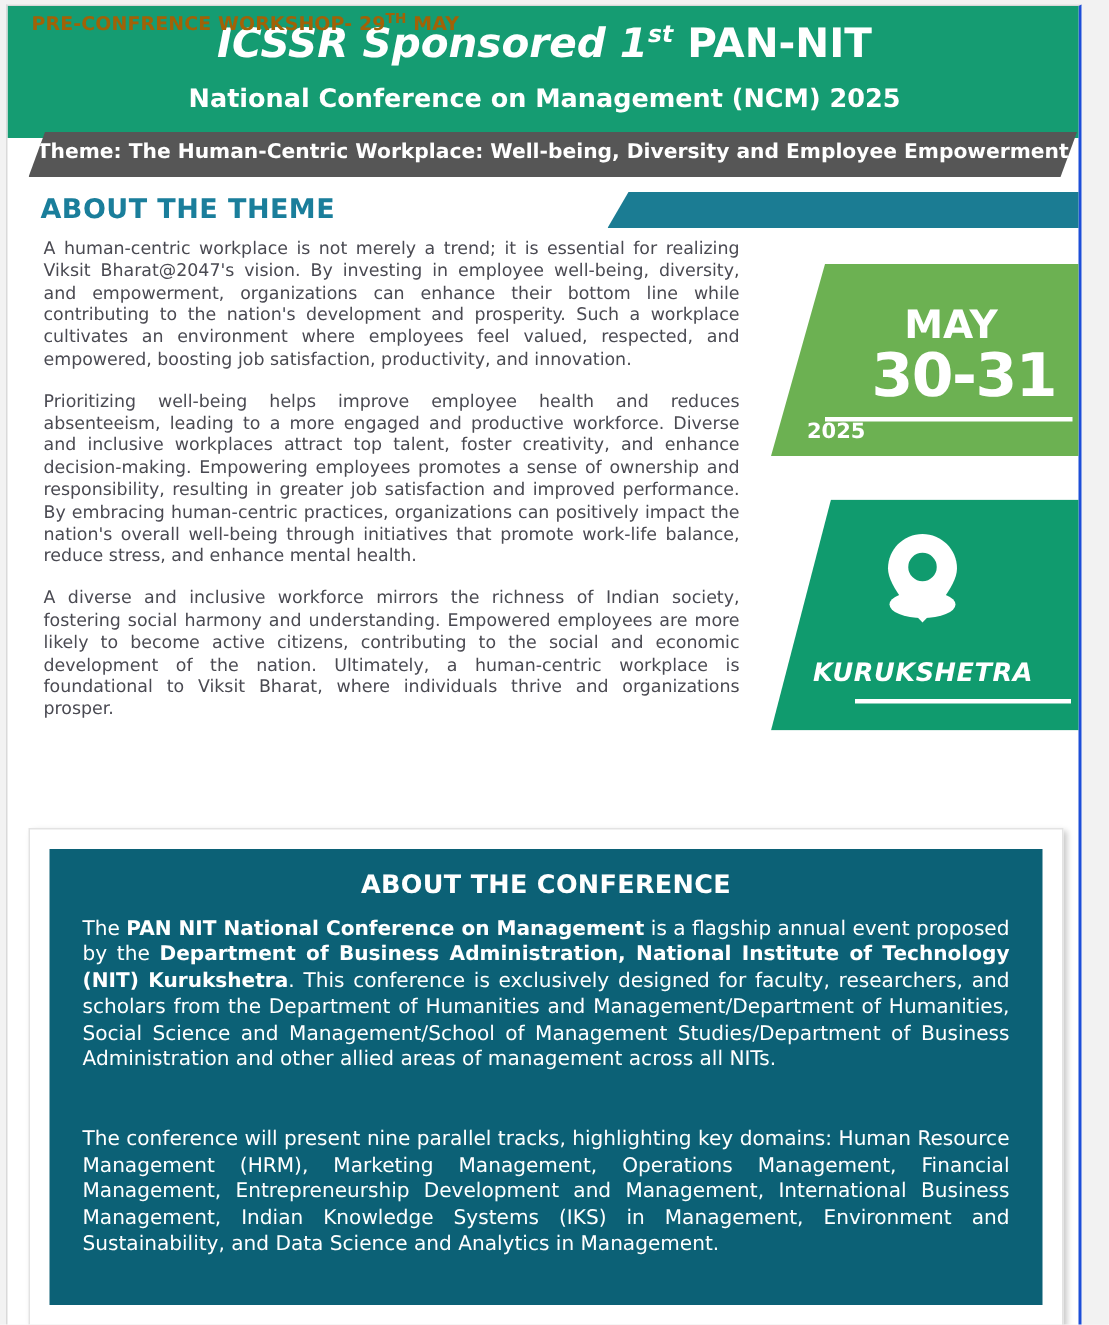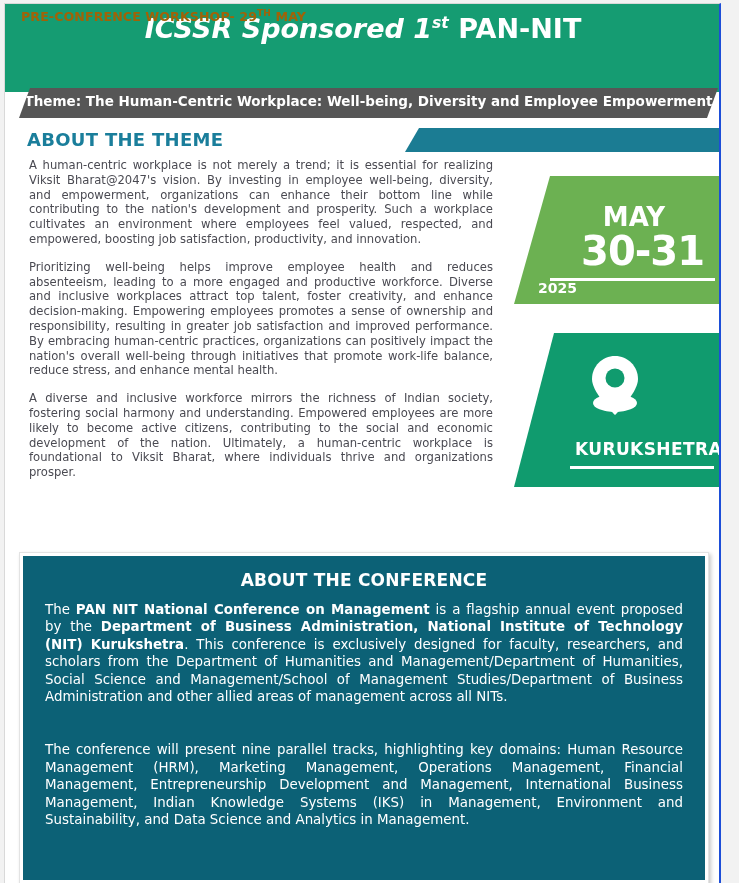--- a/index.html
+++ b/index.html
@@ -244,26 +244,27 @@
     left: 68px;
     top: 22px;
     width: 66px;
     height: 62px;
   }
   .loc-name {
     position: absolute;
     left: 28px;
     top: 106px;
     width: 180px;
-    text-align: right;
+    text-align: left;
     color: #ffffff;
     font-family: "DejaVu Sans", sans-serif;
     font-size: 17px;
     font-weight: bold;
     letter-spacing: 0.4px;
+    font-style: italic;
   }
   .loc-rule {
     position: absolute;
     left: 56px;
     top: 133px;
     width: 144px;
     height: 2.5px;
     background: #ffffff;
   }
 
@@ -271,21 +272,21 @@
   .conf-box-wrap {
     position: absolute;
     left: 14px;
     top: 548px;
     width: 690px;
     height: 332px;
     background: #ffffff;
     border: 1px solid #e3e3e3;
     box-shadow: 2px 2px 4px rgba(0,0,0,0.22);
     box-sizing: border-box;
-    padding: 3px;
+    padding: 13px;
   }
   .conf-box {
     position: relative;
     width: 100%;
     height: 100%;
     background: #0C6176;
     box-sizing: border-box;
     padding: 14px 22px 0 22px;
   }
   .conf-heading {
@@ -312,20 +313,21 @@
 <body>
 
 <div class="outer-right-gutter"></div>
 
 <div class="page">
 
   <div class="header-band">
     <div class="header-title">
       <span>ICSSR Sponsored 1</span><sup>st</sup><span class="plain"> PAN-NIT</span>
     </div>
+    <div class="header-sub">National Conference on Management (NCM)  2025</div>
   </div>
 
   <div class="theme-ribbon">
     <div class="theme-ribbon-text">Theme: The Human-Centric Workplace: Well-being, Diversity and Employee Empowerment</div>
   </div>
 
   <div class="about-theme-heading">ABOUT THE THEME</div>
   <div class="theme-body">
     <p>A human-centric workplace is not merely a trend; it is essential for realizing Viksit Bharat@2047's vision. By investing in employee well-being, diversity, and empowerment, organizations can enhance their bottom line while contributing to the nation's development and prosperity. Such a workplace cultivates an environment where employees feel valued, respected, and empowered, boosting job satisfaction, productivity, and innovation.</p>
     <p>Prioritizing well-being helps improve employee health and reduces absenteeism, leading to a more engaged and productive workforce. Diverse and inclusive workplaces attract top talent, foster creativity, and enhance decision-making. Empowering employees promotes a sense of ownership and responsibility, resulting in greater job satisfaction and improved performance. By embracing human-centric practices, organizations can positively impact the nation's overall well-being through initiatives that promote work-life balance, reduce stress, and enhance mental health.</p>

